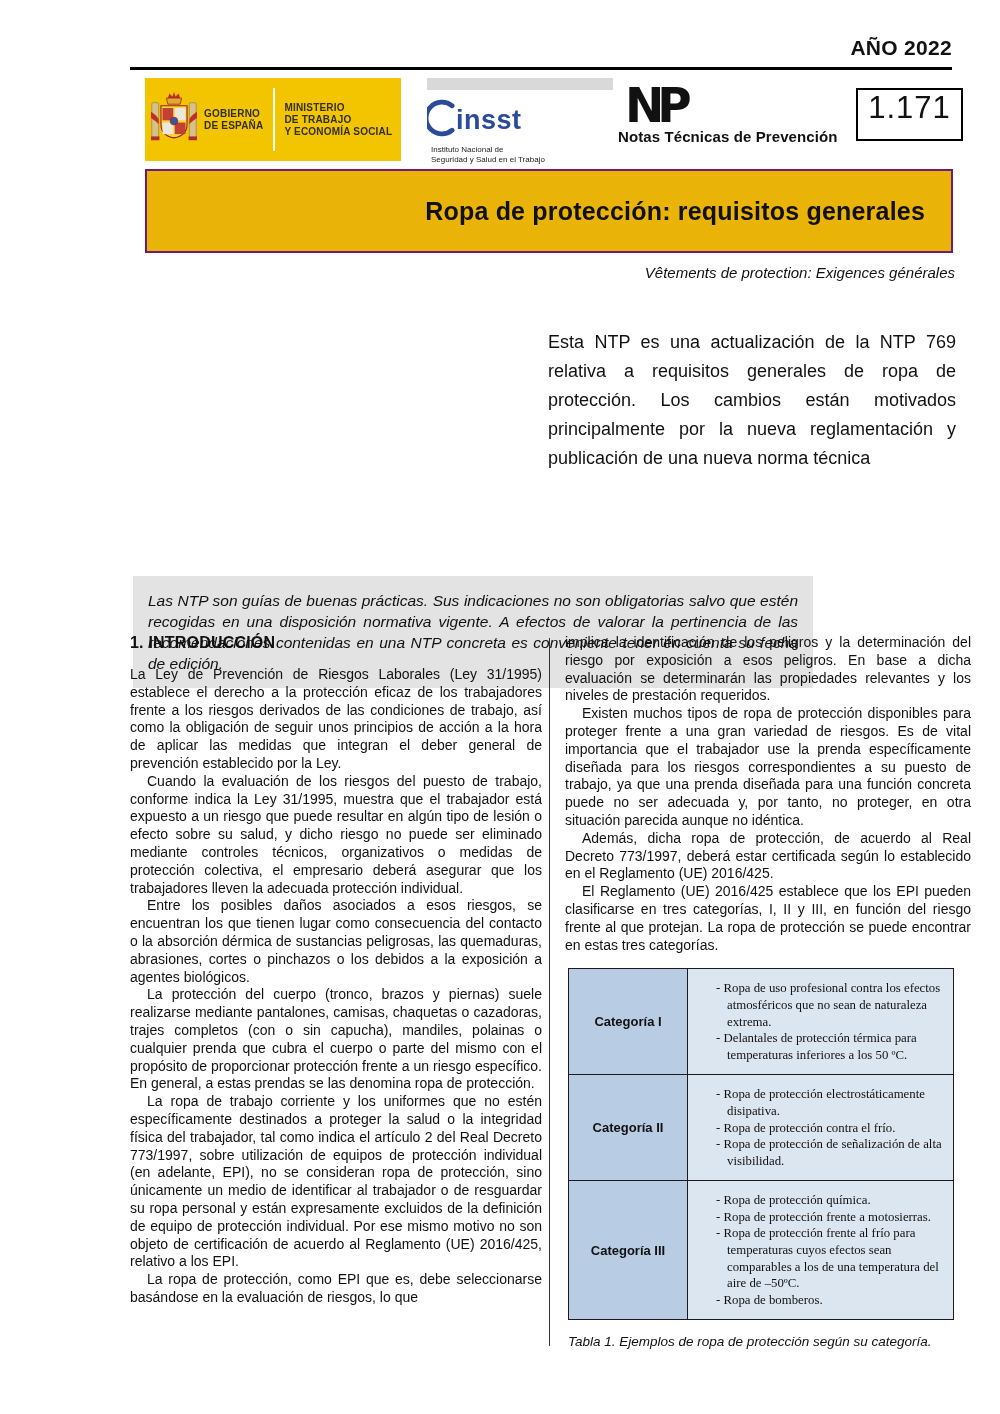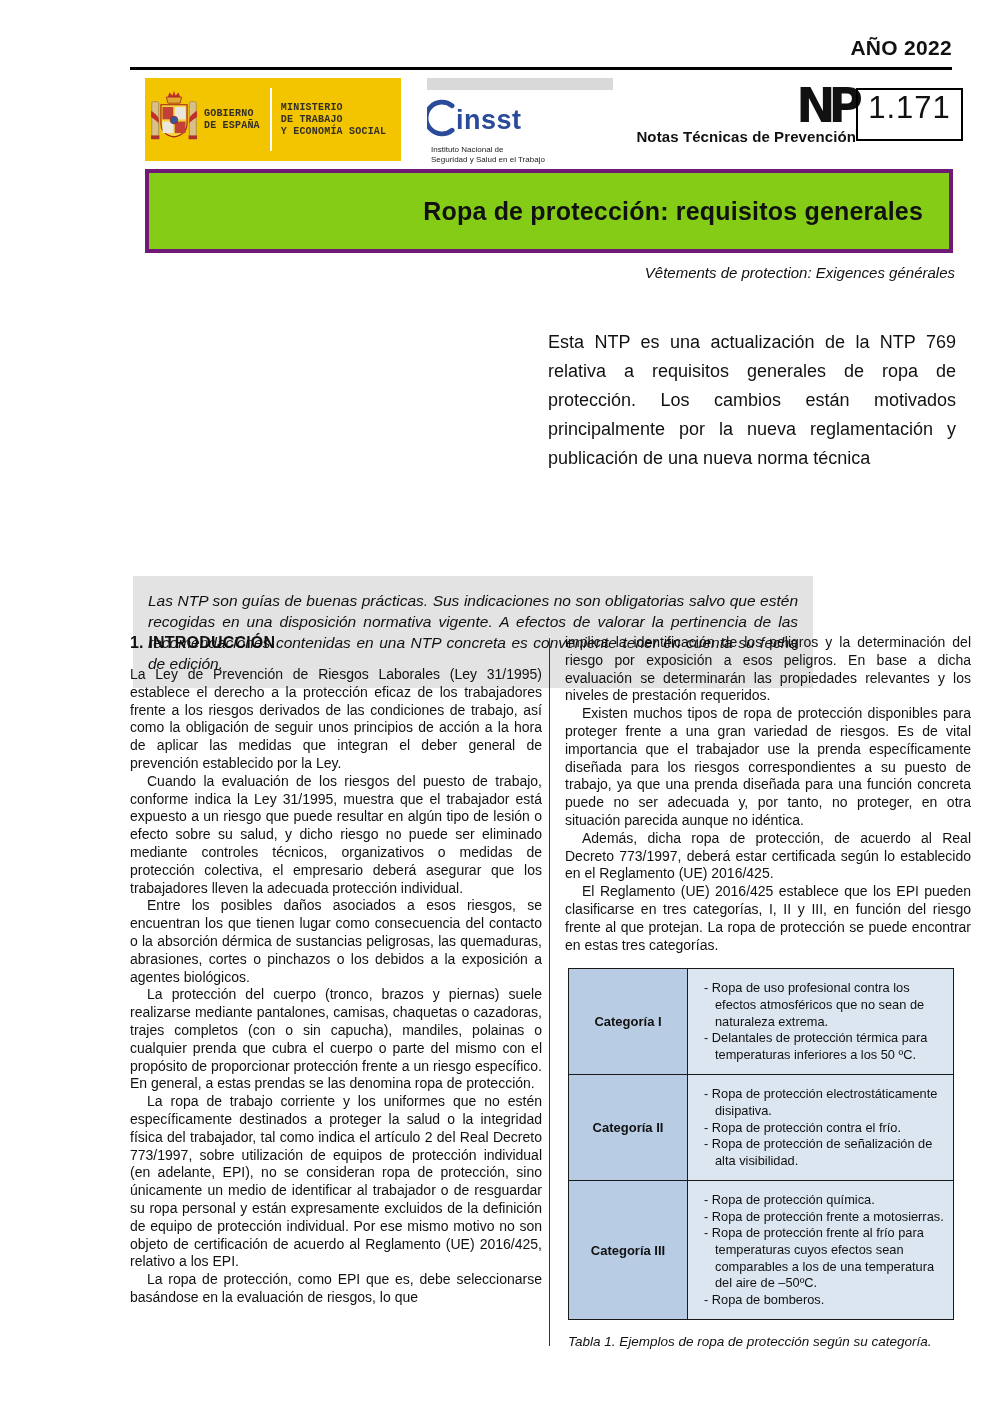--- a/index.html
+++ b/index.html
@@ -14,42 +14,42 @@
   html,body{margin:0;padding:0;background:#888;}
   .page{
     position:relative;width:1000px;height:1414px;margin:0 auto;background:#fff;
     font-family:"Liberation Sans",sans-serif;color:var(--ink);overflow:hidden;
   }
   
   .year-label{position:absolute;top:36px;right:48px;font-size:21px;font-weight:bold;letter-spacing:.3px;}
   .header-rule{position:absolute;top:67px;left:130px;width:822px;height:3px;background:#000;}
 
   .gov-box{position:absolute;left:145px;top:78px;width:256px;height:83px;background:var(--gov-yellow);
-    display:flex;align-items:center;padding:6px 6px;font-family:Liberation Mono, monospace;}
+    display:flex;align-items:center;padding:6px 6px;}
   .gov-text{font-size:10px;font-weight:bold;color:#332f26;line-height:12px;letter-spacing:.2px;}
   .gov-divider{width:2px;height:63px;background:#fff;margin:0 9px 0 10px;flex:none;}
   .coat{flex:none;margin-right:7px;}
 
   .insst-box{position:absolute;left:401px;top:78px;width:212px;height:83px;background:#fff;}
   .insst-gray-strip{position:absolute;left:26px;top:0;width:186px;height:12px;background:#D9D9D9;}
   .insst-row{display:flex;align-items:center;margin:20px 0 0 26px;}
   .insst-word{font-size:27px;font-weight:600;color:var(--insst-blue);letter-spacing:.5px;margin-left:1px;line-height:27px;}
   .insst-caption{margin:3px 0 0 30px;font-size:8px;line-height:10px;color:#222;}
 
-  .ntp-block{position:absolute;left:618px;top:84px;width:238px;text-align:right;}
+  .ntp-block{position:absolute;left:618px;top:84px;width:238px;text-align:left;}
   .ntp-monogram{font-family:"DejaVu Sans",sans-serif;font-weight:900;font-size:47px;line-height:44px;
     letter-spacing:-7px;padding-left:7px;display:inline-block;transform:scaleY(1.02);}
   .ntp-label{font-size:15px;font-weight:bold;margin-top:0;letter-spacing:.1px;}
 
   .ntp-number-box{position:absolute;left:856px;top:88px;width:107px;height:53px;border:2.5px solid #000;
     display:flex;align-items:flex-start;justify-content:center;font-size:31px;letter-spacing:1px;color:#111;}
 
   
-  .title-box{position:absolute;left:145px;top:169px;width:808px;height:84px;border:4px solid #701a75;
-    display:flex;align-items:center;justify-content:flex-end;padding-right:26px;background:#84cc16;}
+  .title-box{position:absolute;left:145px;top:169px;width:808px;height:84px;border:2px solid #701a75;
+    display:flex;align-items:center;justify-content:flex-end;padding-right:26px;background:#eab308;}
   .doc-title{font-size:25px;font-weight:bold;margin:0;letter-spacing:.2px;}
   .subtitles{position:absolute;right:45px;top:263px;text-align:right;font-style:italic;font-size:15px;line-height:20px;}
 
   
   .author-col{position:absolute;left:145px;top:326px;width:378px;}
   .meta-label{font-size:15.5px;font-weight:bold;}
   .meta-text{font-size:15.5px;line-height:21px;margin-top:6px;}
   .elab-label{margin-top:14px;}
   .elab-name{margin-top:5px;font-size:15.5px;}
   .center-name{margin-top:10px;font-size:13.8px;font-style:italic;letter-spacing:.2px;}
@@ -66,21 +66,21 @@
   .col-right{position:absolute;left:565px;top:634px;width:406px;}
   .section-heading{font-size:16px;font-weight:bold;margin:0 0 14px 0;letter-spacing:.2px;}
   p.body{font-size:14px;line-height:17.8px;text-align:justify;margin:0;}
   p.body.indent{text-indent:17px;}
 
   
   table.cat{border-collapse:collapse;width:386px;margin-top:14px;margin-left:3px;}
   table.cat td{border:1.6px solid #1a1a1a;}
   td.cat-name{width:119px;background:var(--table-header-blue);font-weight:bold;font-size:13px;
     text-align:center;vertical-align:middle;}
-  td.cat-items{background:var(--table-cell-blue);padding:11px 9px 11px 16px;vertical-align:middle;}
+  td.cat-items{background:var(--table-cell-blue);padding:11px 9px 11px 28px;vertical-align:middle;font-family:Liberation Serif, serif;}
   .cat-item{font-size:12.8px;line-height:16.6px;padding-left:11px;text-indent:-11px;}
   .table-caption{margin-top:14px;margin-left:3px;font-style:italic;font-size:13.5px;}
 </style>
 </head>
 <body>
 
 <div class="page">
 
   <div class="year-label">AÑO 2022</div>
   <div class="header-rule"></div>

